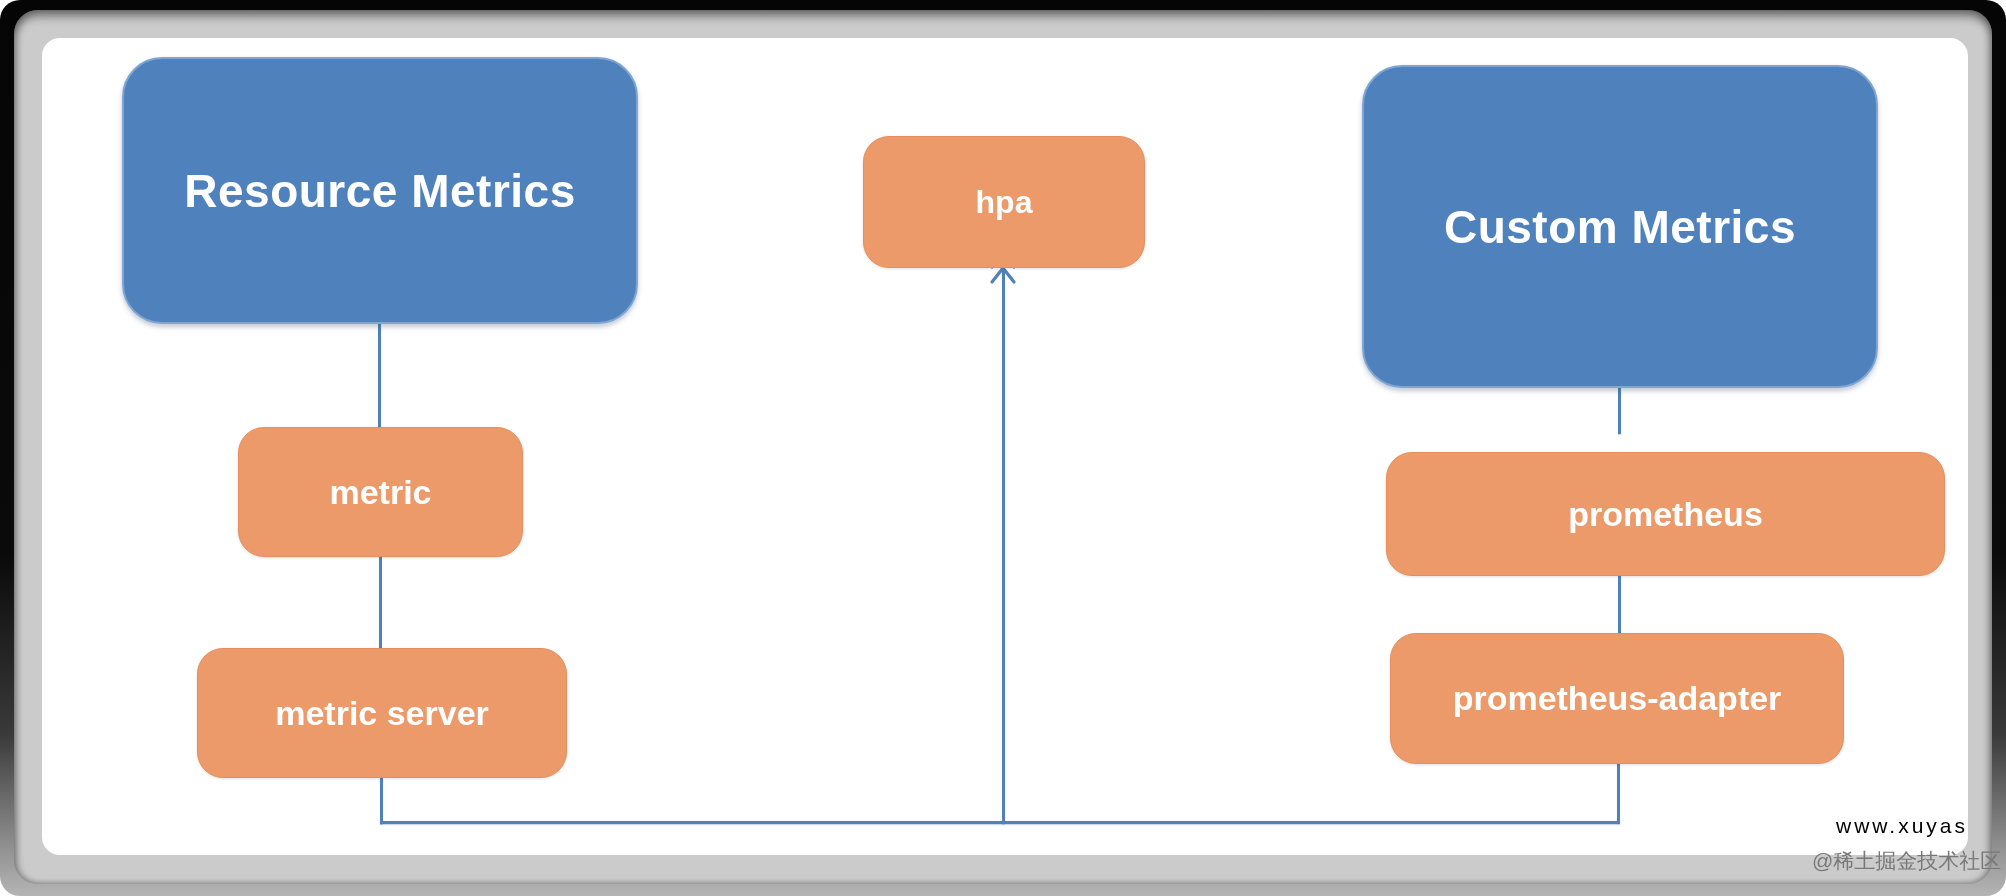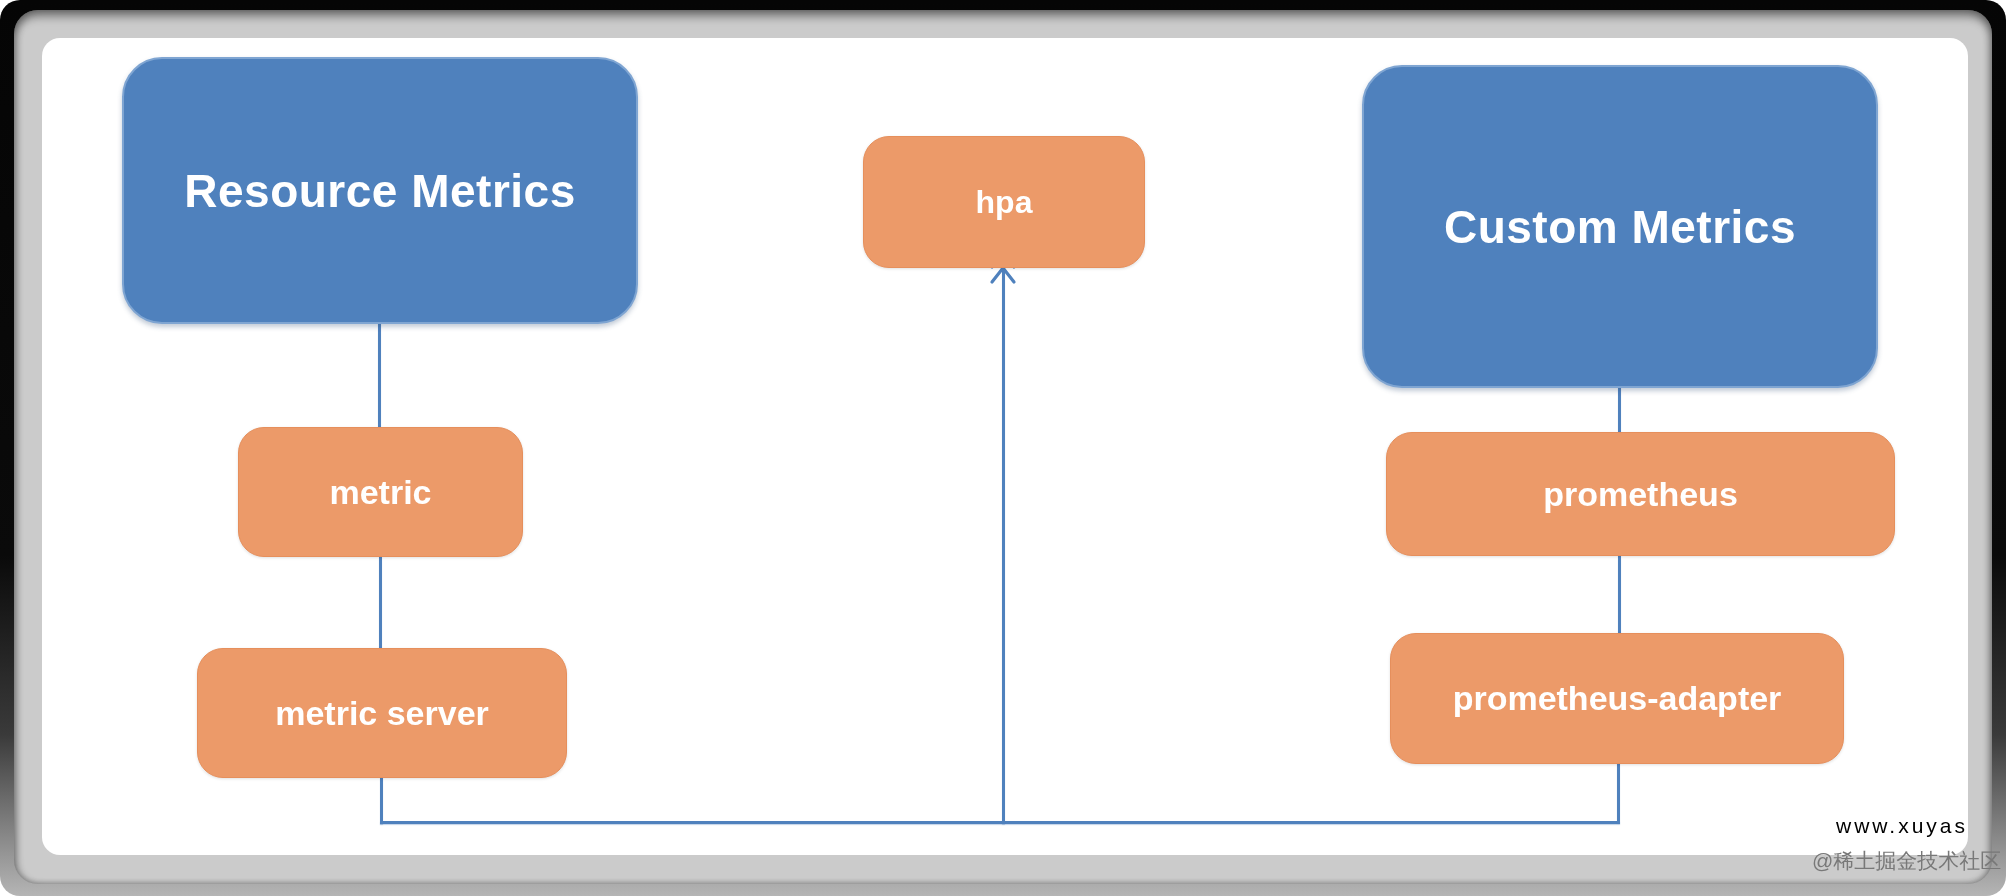--- a/index.html
+++ b/index.html
@@ -93,21 +93,21 @@
 
         <div class="node small-box" style="left:821px;top:80px;width:282px;height:132px;font-size:32px;margin-top:18px;">
           <span>hpa</span>
         </div>
         <div class="node small-box" style="left:196px;top:389px;width:285px;height:130px;">
           <span>metric</span>
         </div>
         <div class="node small-box" style="left:155px;top:610px;width:370px;height:130px;">
           <span>metric server</span>
         </div>
-        <div class="node small-box" style="left:1344px;top:394px;width:509px;height:124px;">
+        <div class="node small-box" style="left:1344px;top:414px;width:559px;height:124px;">
           <span>prometheus</span>
         </div>
         <div class="node small-box" style="left:1348px;top:595px;width:454px;height:131px;">
           <span>prometheus-adapter</span>
         </div>
 
         <div class="wm-site">www.xuyas</div>
 
       </div>
     </div>

